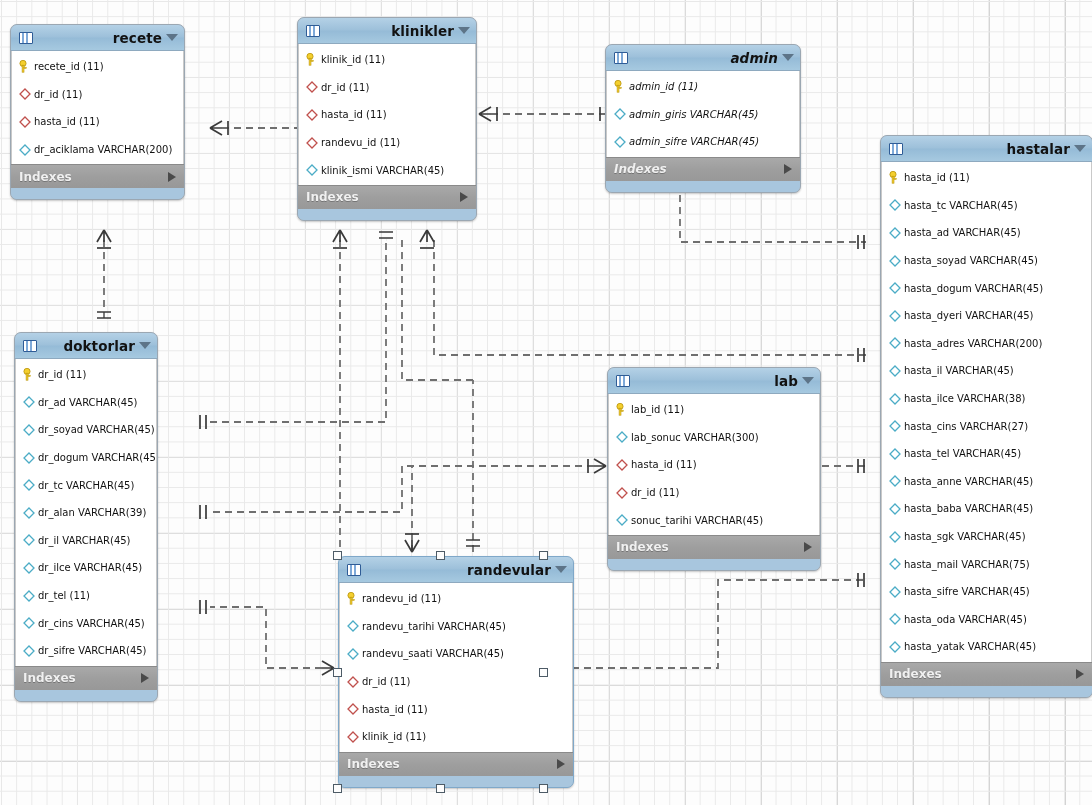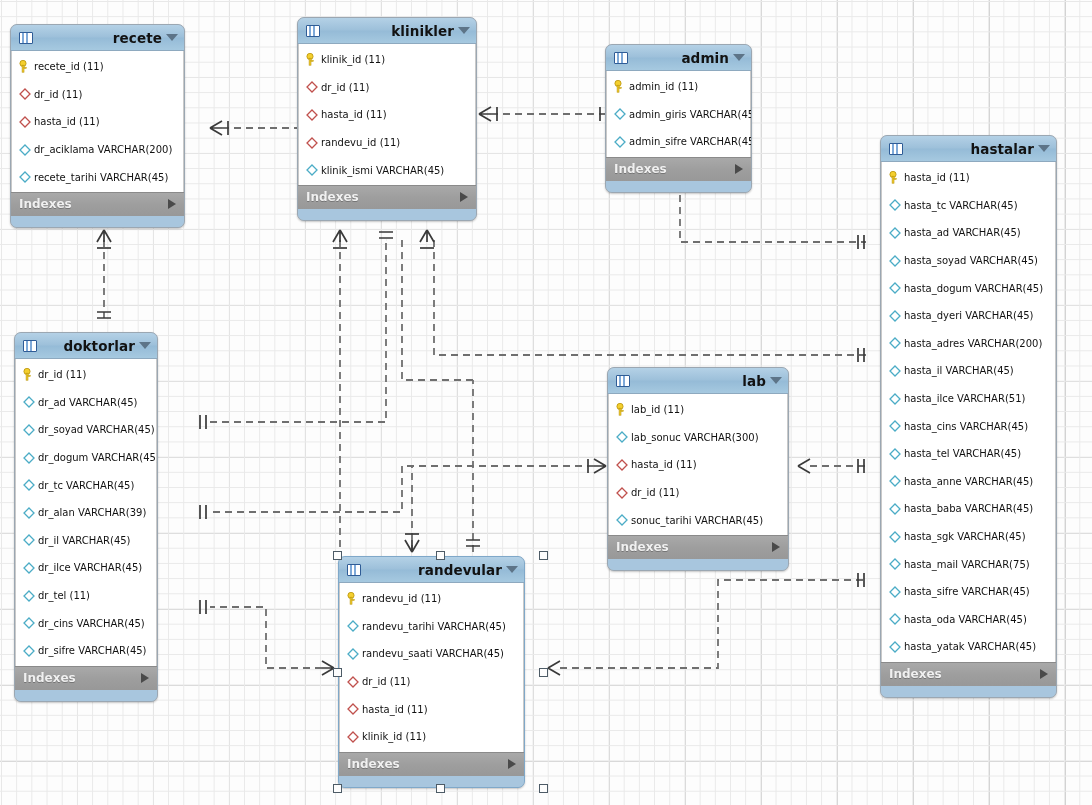--- a/index.html
+++ b/index.html
@@ -240,28 +240,20 @@
             <span>hasta_id (11)</span>
           </div>
           <div class="col">
             <span class="ico">
               <svg width="12" height="12" viewBox="0 0 12 12">
                 <path d="M6 1 L11 6 L6 11 L1 6 Z" fill="#ffffff" stroke="#4bacc6" stroke-width="1.3"></path>
               </svg>
             </span>
             <span>dr_aciklama VARCHAR(200)</span>
           </div>
-          <div class="col">
-            <span class="ico">
-              <svg width="12" height="12" viewBox="0 0 12 12">
-                <path d="M6 1 L11 6 L6 11 L1 6 Z" fill="#ffffff" stroke="#4bacc6" stroke-width="1.3"></path>
-              </svg>
-            </span>
-            <span>recete_tarihi VARCHAR(45)</span>
-          </div>
         </div>
     <div class="tbl-foot">
       <span class="foot-label">Indexes</span>
       <span class="caret-right"></span>
     </div>
     <div class="tbl-bottom"></div>
   </div>
       <div class="tbl" style="left: 297px; top: 17px; width: 180px;">
     <div class="tbl-head">
       <span class="tbl-icon"></span>
@@ -311,21 +303,21 @@
             </span>
             <span>klinik_ismi VARCHAR(45)</span>
           </div>
         </div>
     <div class="tbl-foot">
       <span class="foot-label">Indexes</span>
       <span class="caret-right"></span>
     </div>
     <div class="tbl-bottom"></div>
   </div>
-      <div class="tbl" style="left: 605px; top: 44px; width: 147px;">
+      <div class="tbl" style="left: 605px; top: 44px; width: 196px; font-style: italic;">
     <div class="tbl-head">
       <span class="tbl-icon"></span>
       <span class="tbl-title">admin</span>
       <span class="caret-down"></span>
     </div>
     <div class="tbl-body">
           <div class="col">
             <span class="ico">
               <svg width="11" height="13" viewBox="0 0 11 13">
                 <circle cx="4" cy="3.4" r="3.1" fill="#f4cf2e" stroke="#b8930c" stroke-width="0.8"></circle>
@@ -351,21 +343,21 @@
             </span>
             <span>admin_sifre VARCHAR(45)</span>
           </div>
         </div>
     <div class="tbl-foot">
       <span class="foot-label">Indexes</span>
       <span class="caret-right"></span>
     </div>
     <div class="tbl-bottom"></div>
   </div>
-      <div class="tbl" style="left: 880px; top: 135px; width: 177px;">
+      <div class="tbl" style="left: 880px; top: 135px; width: 213px;">
     <div class="tbl-head">
       <span class="tbl-icon"></span>
       <span class="tbl-title">hastalar</span>
       <span class="caret-down"></span>
     </div>
     <div class="tbl-body">
           <div class="col">
             <span class="ico">
               <svg width="11" height="13" viewBox="0 0 11 13">
                 <circle cx="4" cy="3.4" r="3.1" fill="#f4cf2e" stroke="#b8930c" stroke-width="0.8"></circle>
@@ -430,29 +422,29 @@
               </svg>
             </span>
             <span>hasta_il VARCHAR(45)</span>
           </div>
           <div class="col">
             <span class="ico">
               <svg width="12" height="12" viewBox="0 0 12 12">
                 <path d="M6 1 L11 6 L6 11 L1 6 Z" fill="#ffffff" stroke="#4bacc6" stroke-width="1.3"></path>
               </svg>
             </span>
-            <span>hasta_ilce VARCHAR(51)</span>
-          </div>
-          <div class="col">
-            <span class="ico">
-              <svg width="12" height="12" viewBox="0 0 12 12">
-                <path d="M6 1 L11 6 L6 11 L1 6 Z" fill="#ffffff" stroke="#4bacc6" stroke-width="1.3"></path>
-              </svg>
-            </span>
-            <span>hasta_cins VARCHAR(45)</span>
+            <span>hasta_ilce VARCHAR(38)</span>
+          </div>
+          <div class="col">
+            <span class="ico">
+              <svg width="12" height="12" viewBox="0 0 12 12">
+                <path d="M6 1 L11 6 L6 11 L1 6 Z" fill="#ffffff" stroke="#4bacc6" stroke-width="1.3"></path>
+              </svg>
+            </span>
+            <span>hasta_cins VARCHAR(27)</span>
           </div>
           <div class="col">
             <span class="ico">
               <svg width="12" height="12" viewBox="0 0 12 12">
                 <path d="M6 1 L11 6 L6 11 L1 6 Z" fill="#ffffff" stroke="#4bacc6" stroke-width="1.3"></path>
               </svg>
             </span>
             <span>hasta_tel VARCHAR(45)</span>
           </div>
           <div class="col">
@@ -615,21 +607,21 @@
             </span>
             <span>dr_sifre VARCHAR(45)</span>
           </div>
         </div>
     <div class="tbl-foot">
       <span class="foot-label">Indexes</span>
       <span class="caret-right"></span>
     </div>
     <div class="tbl-bottom"></div>
   </div>
-      <div class="tbl" style="left: 607px; top: 367px; width: 182px;">
+      <div class="tbl" style="left: 607px; top: 367px; width: 214px;">
     <div class="tbl-head">
       <span class="tbl-icon"></span>
       <span class="tbl-title">lab</span>
       <span class="caret-down"></span>
     </div>
     <div class="tbl-body">
           <div class="col">
             <span class="ico">
               <svg width="11" height="13" viewBox="0 0 11 13">
                 <circle cx="4" cy="3.4" r="3.1" fill="#f4cf2e" stroke="#b8930c" stroke-width="0.8"></circle>
@@ -671,21 +663,21 @@
             </span>
             <span>sonuc_tarihi VARCHAR(45)</span>
           </div>
         </div>
     <div class="tbl-foot">
       <span class="foot-label">Indexes</span>
       <span class="caret-right"></span>
     </div>
     <div class="tbl-bottom"></div>
   </div>
-      <div class="tbl selected" style="left: 338px; top: 556px; width: 187px;">
+      <div class="tbl selected" style="left: 338px; top: 556px; width: 236px;">
     <div class="tbl-head">
       <span class="tbl-icon"></span>
       <span class="tbl-title">randevular</span>
       <span class="caret-down"></span>
     </div>
     <div class="tbl-body">
           <div class="col">
             <span class="ico">
               <svg width="11" height="13" viewBox="0 0 11 13">
                 <circle cx="4" cy="3.4" r="3.1" fill="#f4cf2e" stroke="#b8930c" stroke-width="0.8"></circle>

